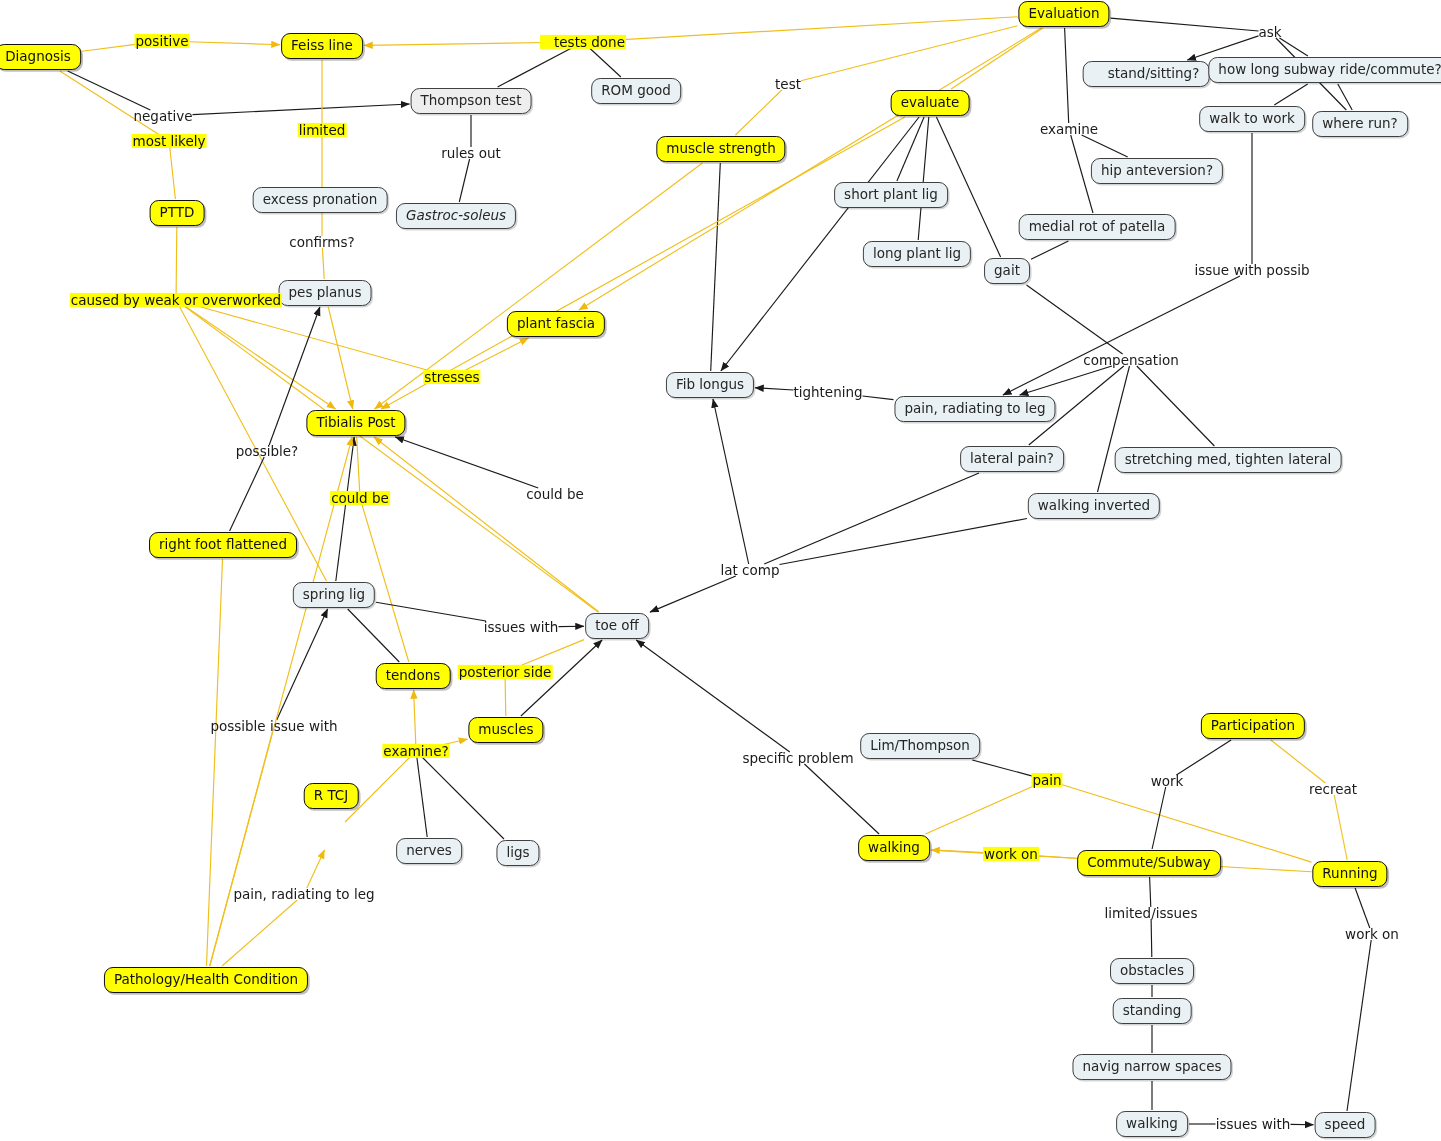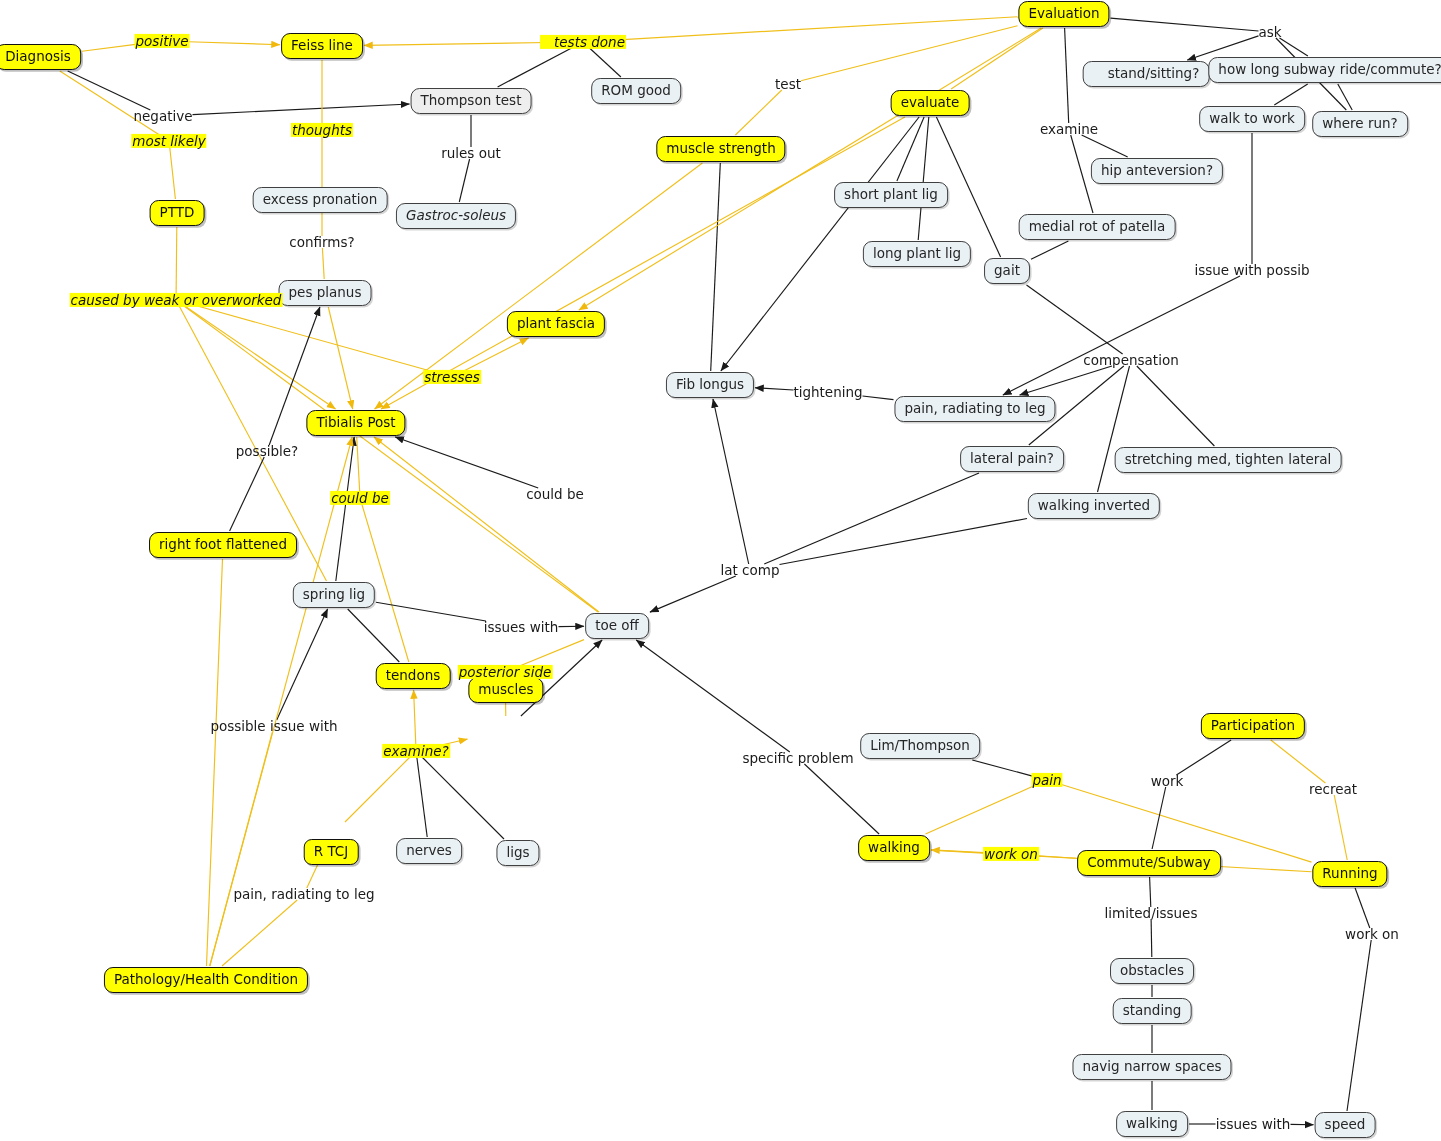--- a/index.html
+++ b/index.html
@@ -35,21 +35,21 @@
   .linklabel{
     position:absolute;
     transform:translate(-50%,-50%);
     font-size:13.5px;
     line-height:1.05;
     color:#1a1a1a;
     white-space:nowrap;
     padding:0 1px;
     background:transparent;
   }
-  .linklabel.hl{ background:#ffff00; color:#111111;font-style:italic; }
+  .linklabel.hl{ background:#ffff00; color:#111111; }
 </style>
 </head>
 <body>
 
 <div id="canvas">
   <svg id="edges" viewBox="0 0 1441 1141">
     <defs>
       <marker id="arrow-black" markerWidth="9" markerHeight="9" refX="7.6" refY="3.2" orient="auto" markerUnits="strokeWidth">
         <path d="M0,0 L8,3.2 L0,6.4 z" fill="#1a1a1a"></path>
       </marker>
@@ -186,43 +186,43 @@
       <div class="node concept" style="left: 710px; top: 385px;">Fib longus</div>
       <div class="node concept" style="left: 975px; top: 409px;">pain, radiating to leg</div>
       <div class="node highlight" style="left: 356px; top: 423px;">Tibialis Post</div>
       <div class="node concept" style="left: 1012px; top: 459px;">lateral pain?</div>
       <div class="node concept" style="left: 1228px; top: 460px;">stretching med, tighten lateral</div>
       <div class="node concept" style="left: 1094px; top: 506px;">walking inverted</div>
       <div class="node highlight" style="left: 223px; top: 545px;">right foot flattened</div>
       <div class="node concept" style="left: 334px; top: 595px;">spring lig</div>
       <div class="node concept" style="left: 617px; top: 626px;">toe off</div>
       <div class="node highlight" style="left: 413px; top: 676px;">tendons</div>
-      <div class="node highlight" style="left: 506px; top: 690px; text-align: center;">muscles</div>
+      <div class="node highlight" style="left: 506px; top: 730px; text-align: center;">muscles</div>
       <div class="node highlight" style="left: 1253px; top: 726px;">Participation</div>
       <div class="node concept" style="left: 920px; top: 746px;">Lim/Thompson</div>
       <div class="node concept" style="left: 429px; top: 851px;">nerves</div>
       <div class="node concept" style="left: 518px; top: 853px;">ligs</div>
-      <div class="node highlight" style="left: 331px; top: 852px; border-radius: 8px;">R TCJ</div>
+      <div class="node highlight" style="left: 331px; top: 796px;">R TCJ</div>
       <div class="node highlight" style="left: 894px; top: 848px;">walking</div>
       <div class="node highlight" style="left: 1149px; top: 863px;">Commute/Subway</div>
       <div class="node highlight" style="left: 1350px; top: 874px;">Running</div>
       <div class="node highlight" style="left: 206px; top: 980px;">Pathology/Health Condition</div>
       <div class="node concept" style="left: 1152px; top: 971px;">obstacles</div>
       <div class="node concept" style="left: 1152px; top: 1011px;">standing</div>
       <div class="node concept" style="left: 1152px; top: 1067px;">navig narrow spaces</div>
       <div class="node concept" style="left: 1152px; top: 1124px;">walking</div>
       <div class="node concept" style="left: 1345px; top: 1125px;">speed</div>
     </div>
   <div id="label-layer">
       <div class="linklabel hl" style="left: 162px; top: 41px;">positive</div>
       <div class="linklabel hl" style="left: 583px; top: 42px; padding-left: 14px;">tests done</div>
       <div class="linklabel" style="left: 1270px; top: 32px;">ask</div>
       <div class="linklabel" style="left: 163px; top: 116px;">negative</div>
       <div class="linklabel" style="left: 1069px; top: 129px;">examine</div>
-      <div class="linklabel hl" style="left: 322px; top: 130px;">thoughts</div>
+      <div class="linklabel hl" style="left: 322px; top: 130px;">limited</div>
       <div class="linklabel" style="left: 788px; top: 84px;">test</div>
       <div class="linklabel hl" style="left: 169px; top: 141px;">most likely</div>
       <div class="linklabel" style="left: 471px; top: 153px;">rules out</div>
       <div class="linklabel" style="left: 322px; top: 242px;">confirms?</div>
       <div class="linklabel" style="left: 1252px; top: 270px;">issue with possib</div>
       <div class="linklabel hl" style="left: 176px; top: 300px;">caused by weak or overworked</div>
       <div class="linklabel" style="left: 1131px; top: 360px;">compensation</div>
       <div class="linklabel hl" style="left: 452px; top: 377px;">stresses</div>
       <div class="linklabel" style="left: 828px; top: 392px;">tightening</div>
       <div class="linklabel" style="left: 267px; top: 451px;">possible?</div>

